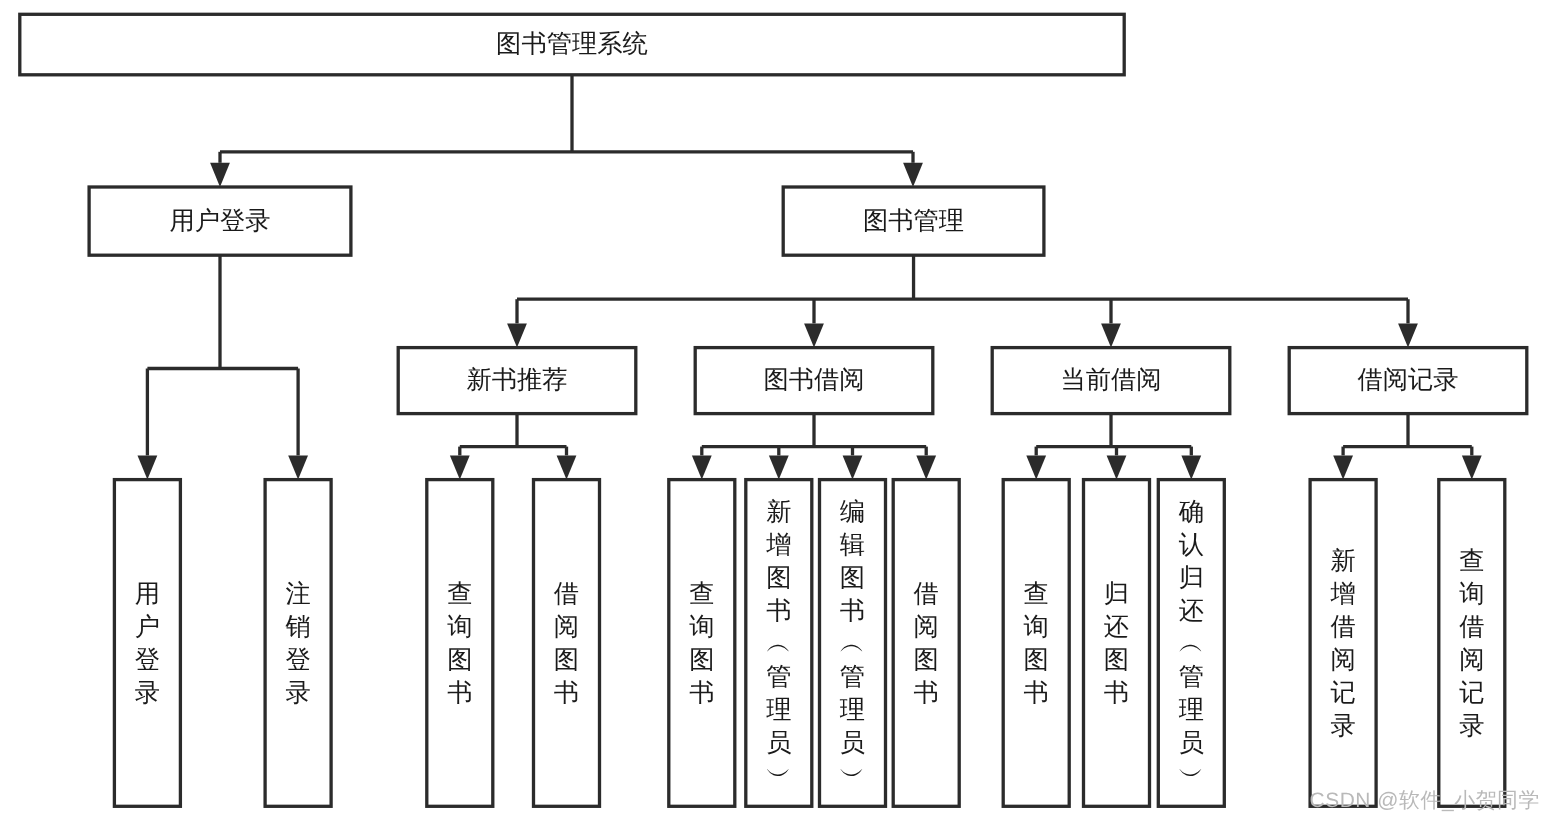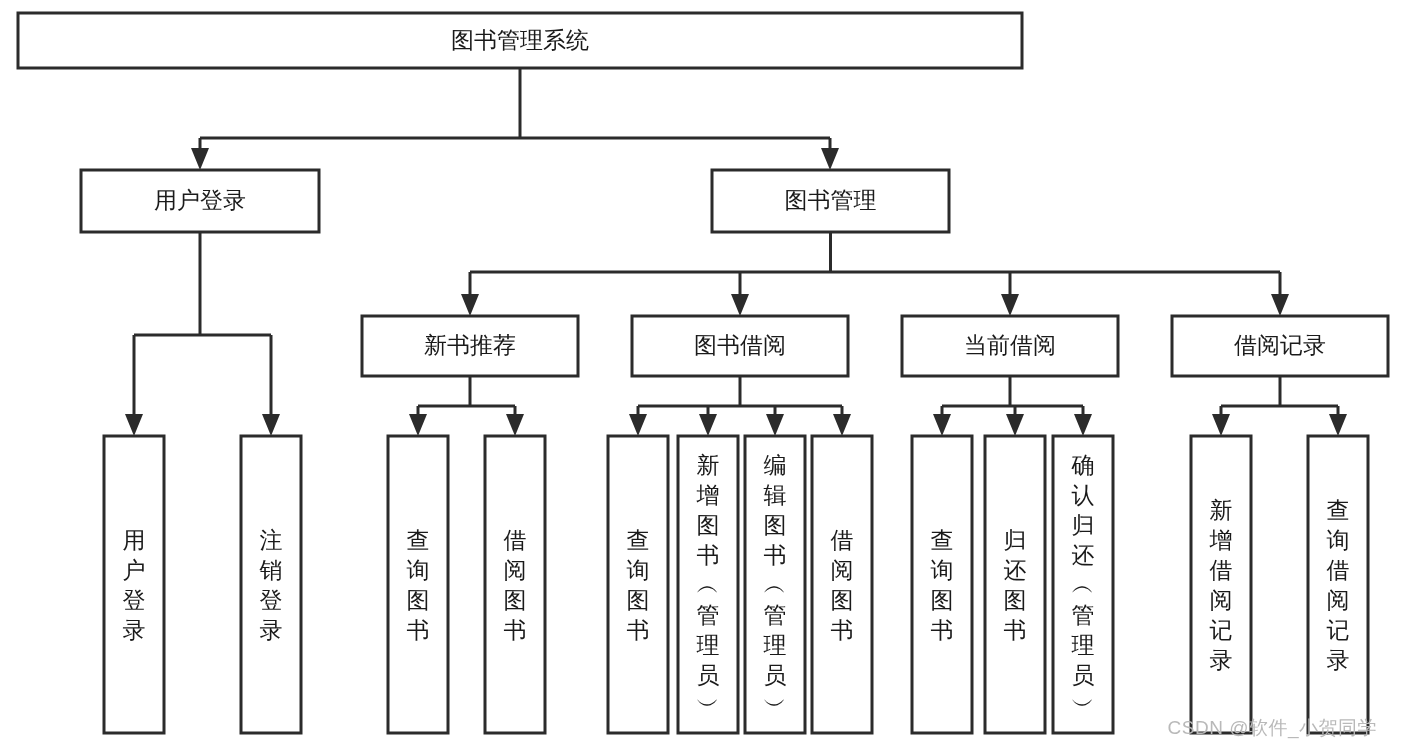--- a/index.html
+++ b/index.html
@@ -50,21 +50,21 @@
   }
   .node-label-v {
     font-family: "Liberation Sans", "DejaVu Sans", sans-serif;
     font-size: 23px;
     fill: #1a1a1a;
     text-anchor: middle;
     dominant-baseline: middle;
   }
   .watermark-text {
     position: absolute;
-    right: 28px;
+    right: 5px;
     bottom: 6px;
     font-family: "Liberation Sans", "DejaVu Sans", sans-serif;
     font-size: 19px;
     color: #b9b9b9;
     white-space: nowrap;
     letter-spacing: 0.5px;
     pointer-events: none;
   }
 </style>
 </head>

